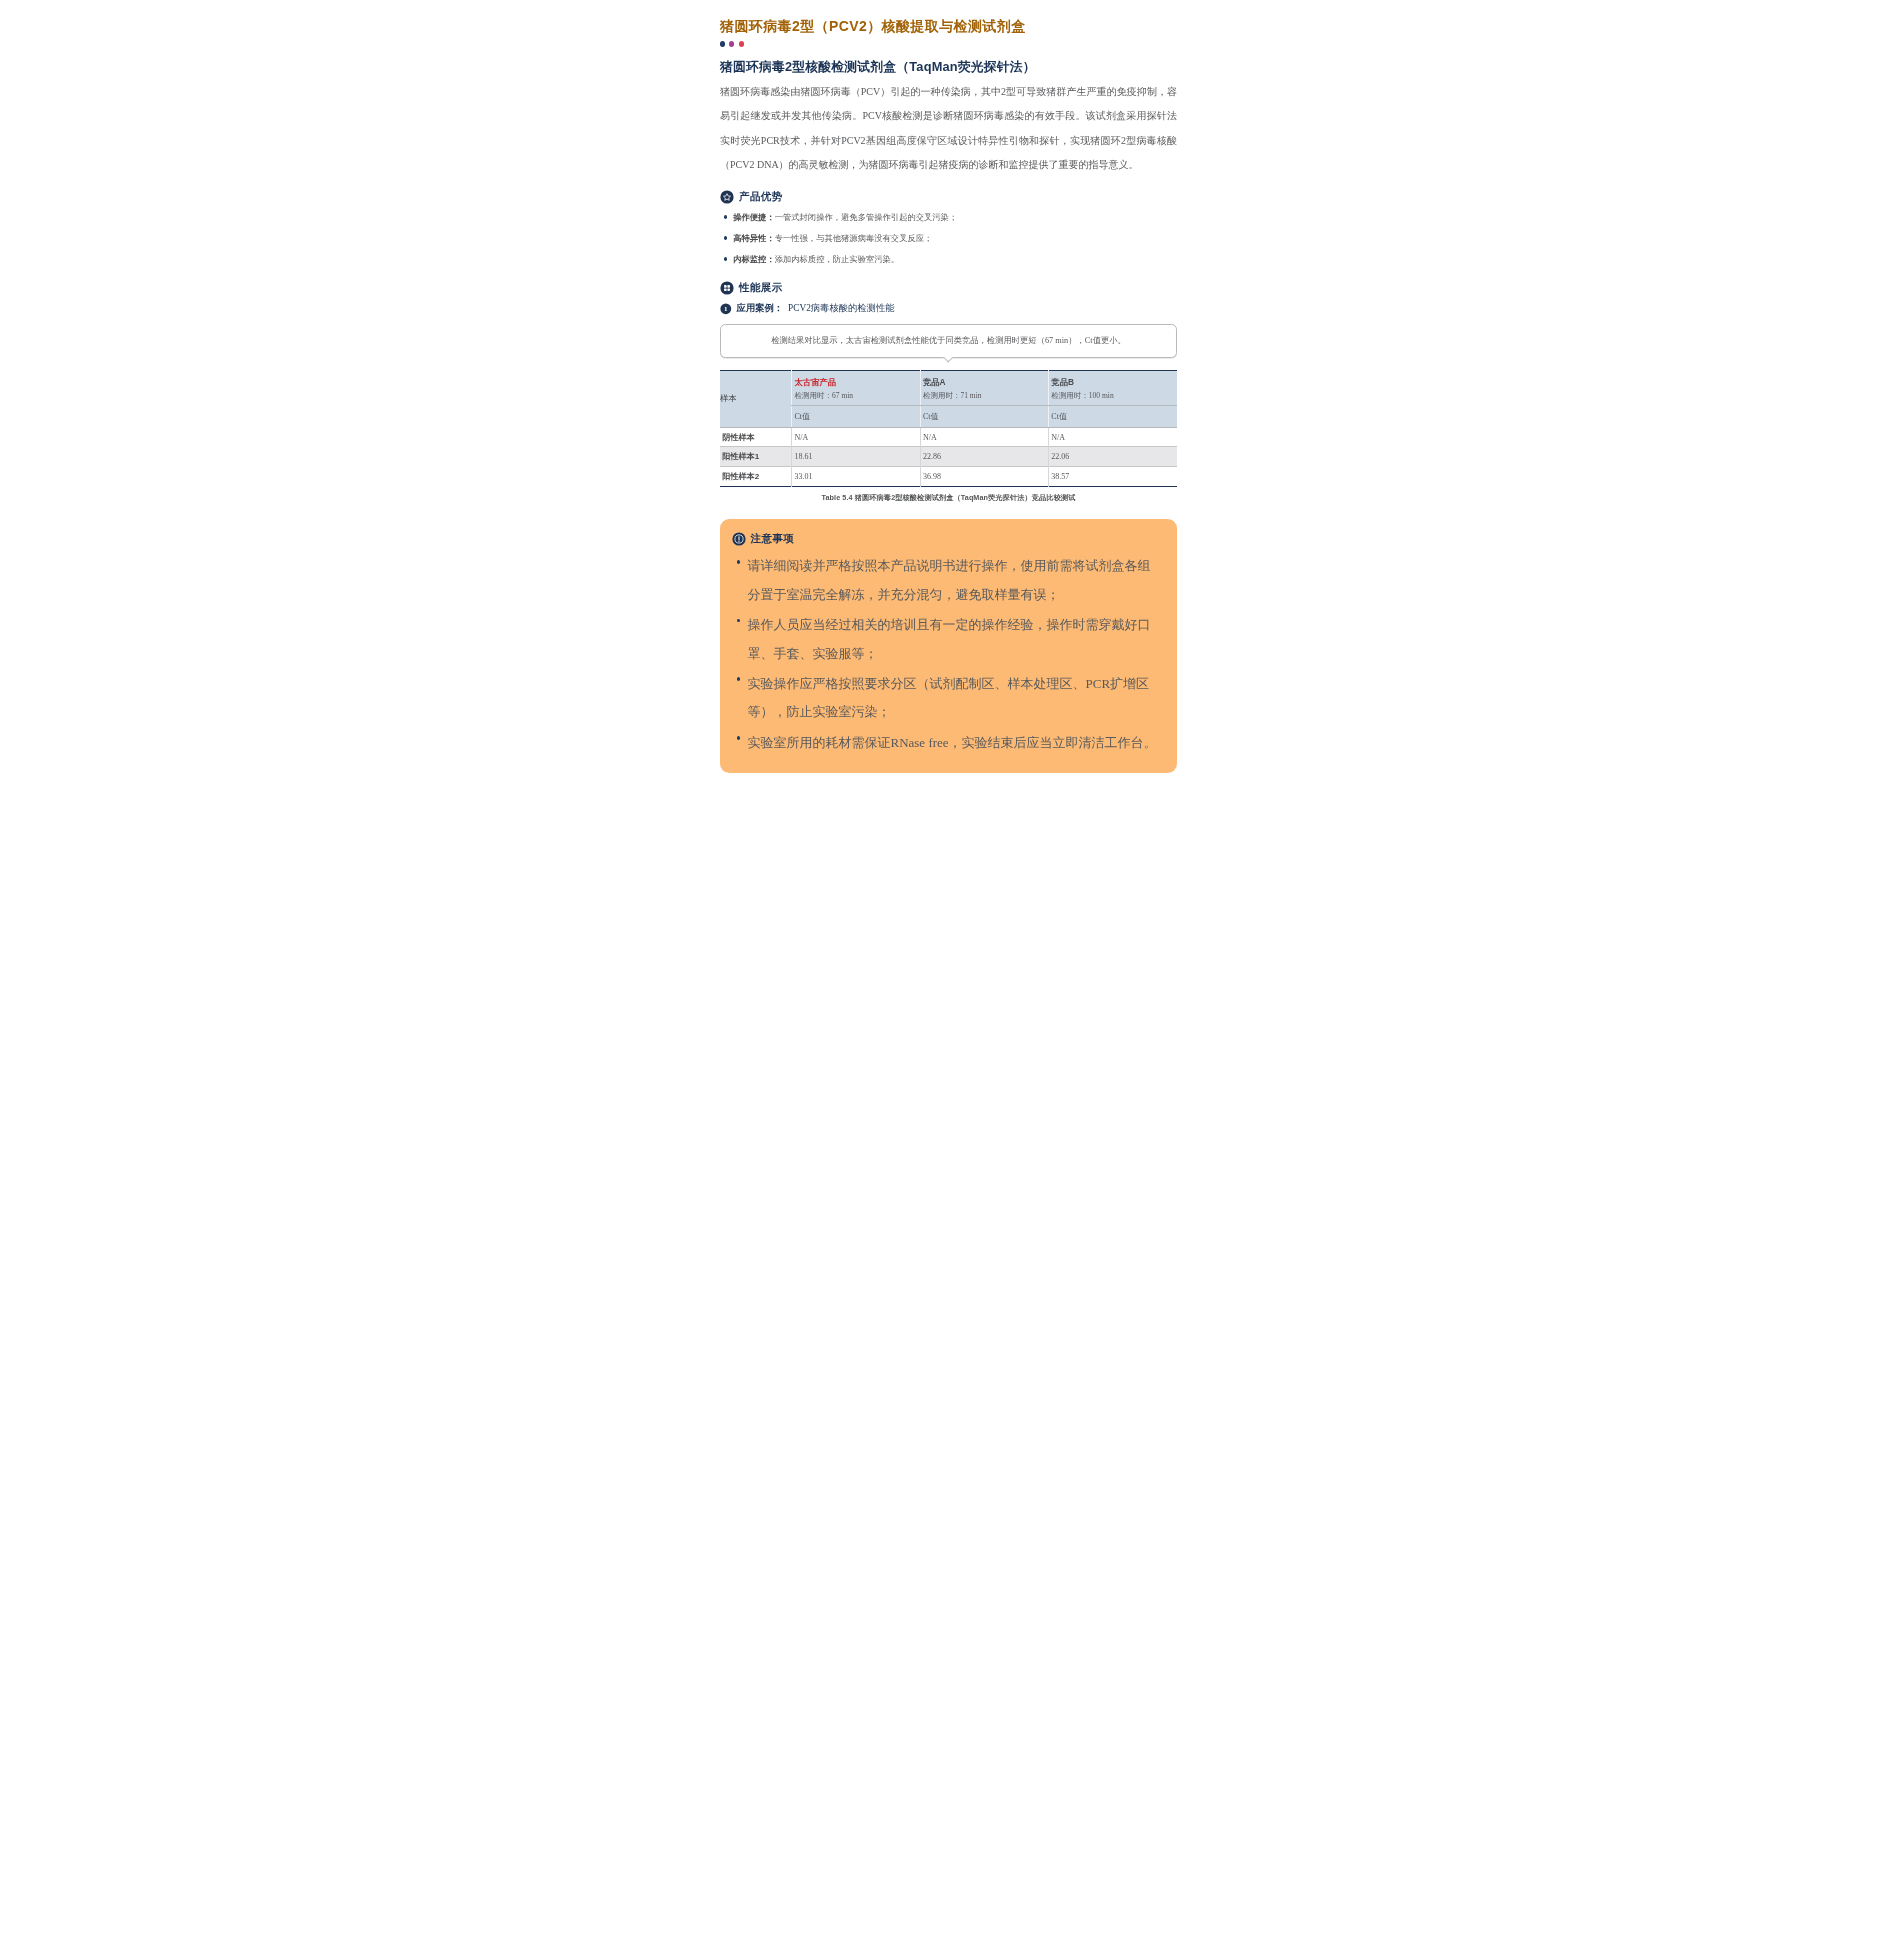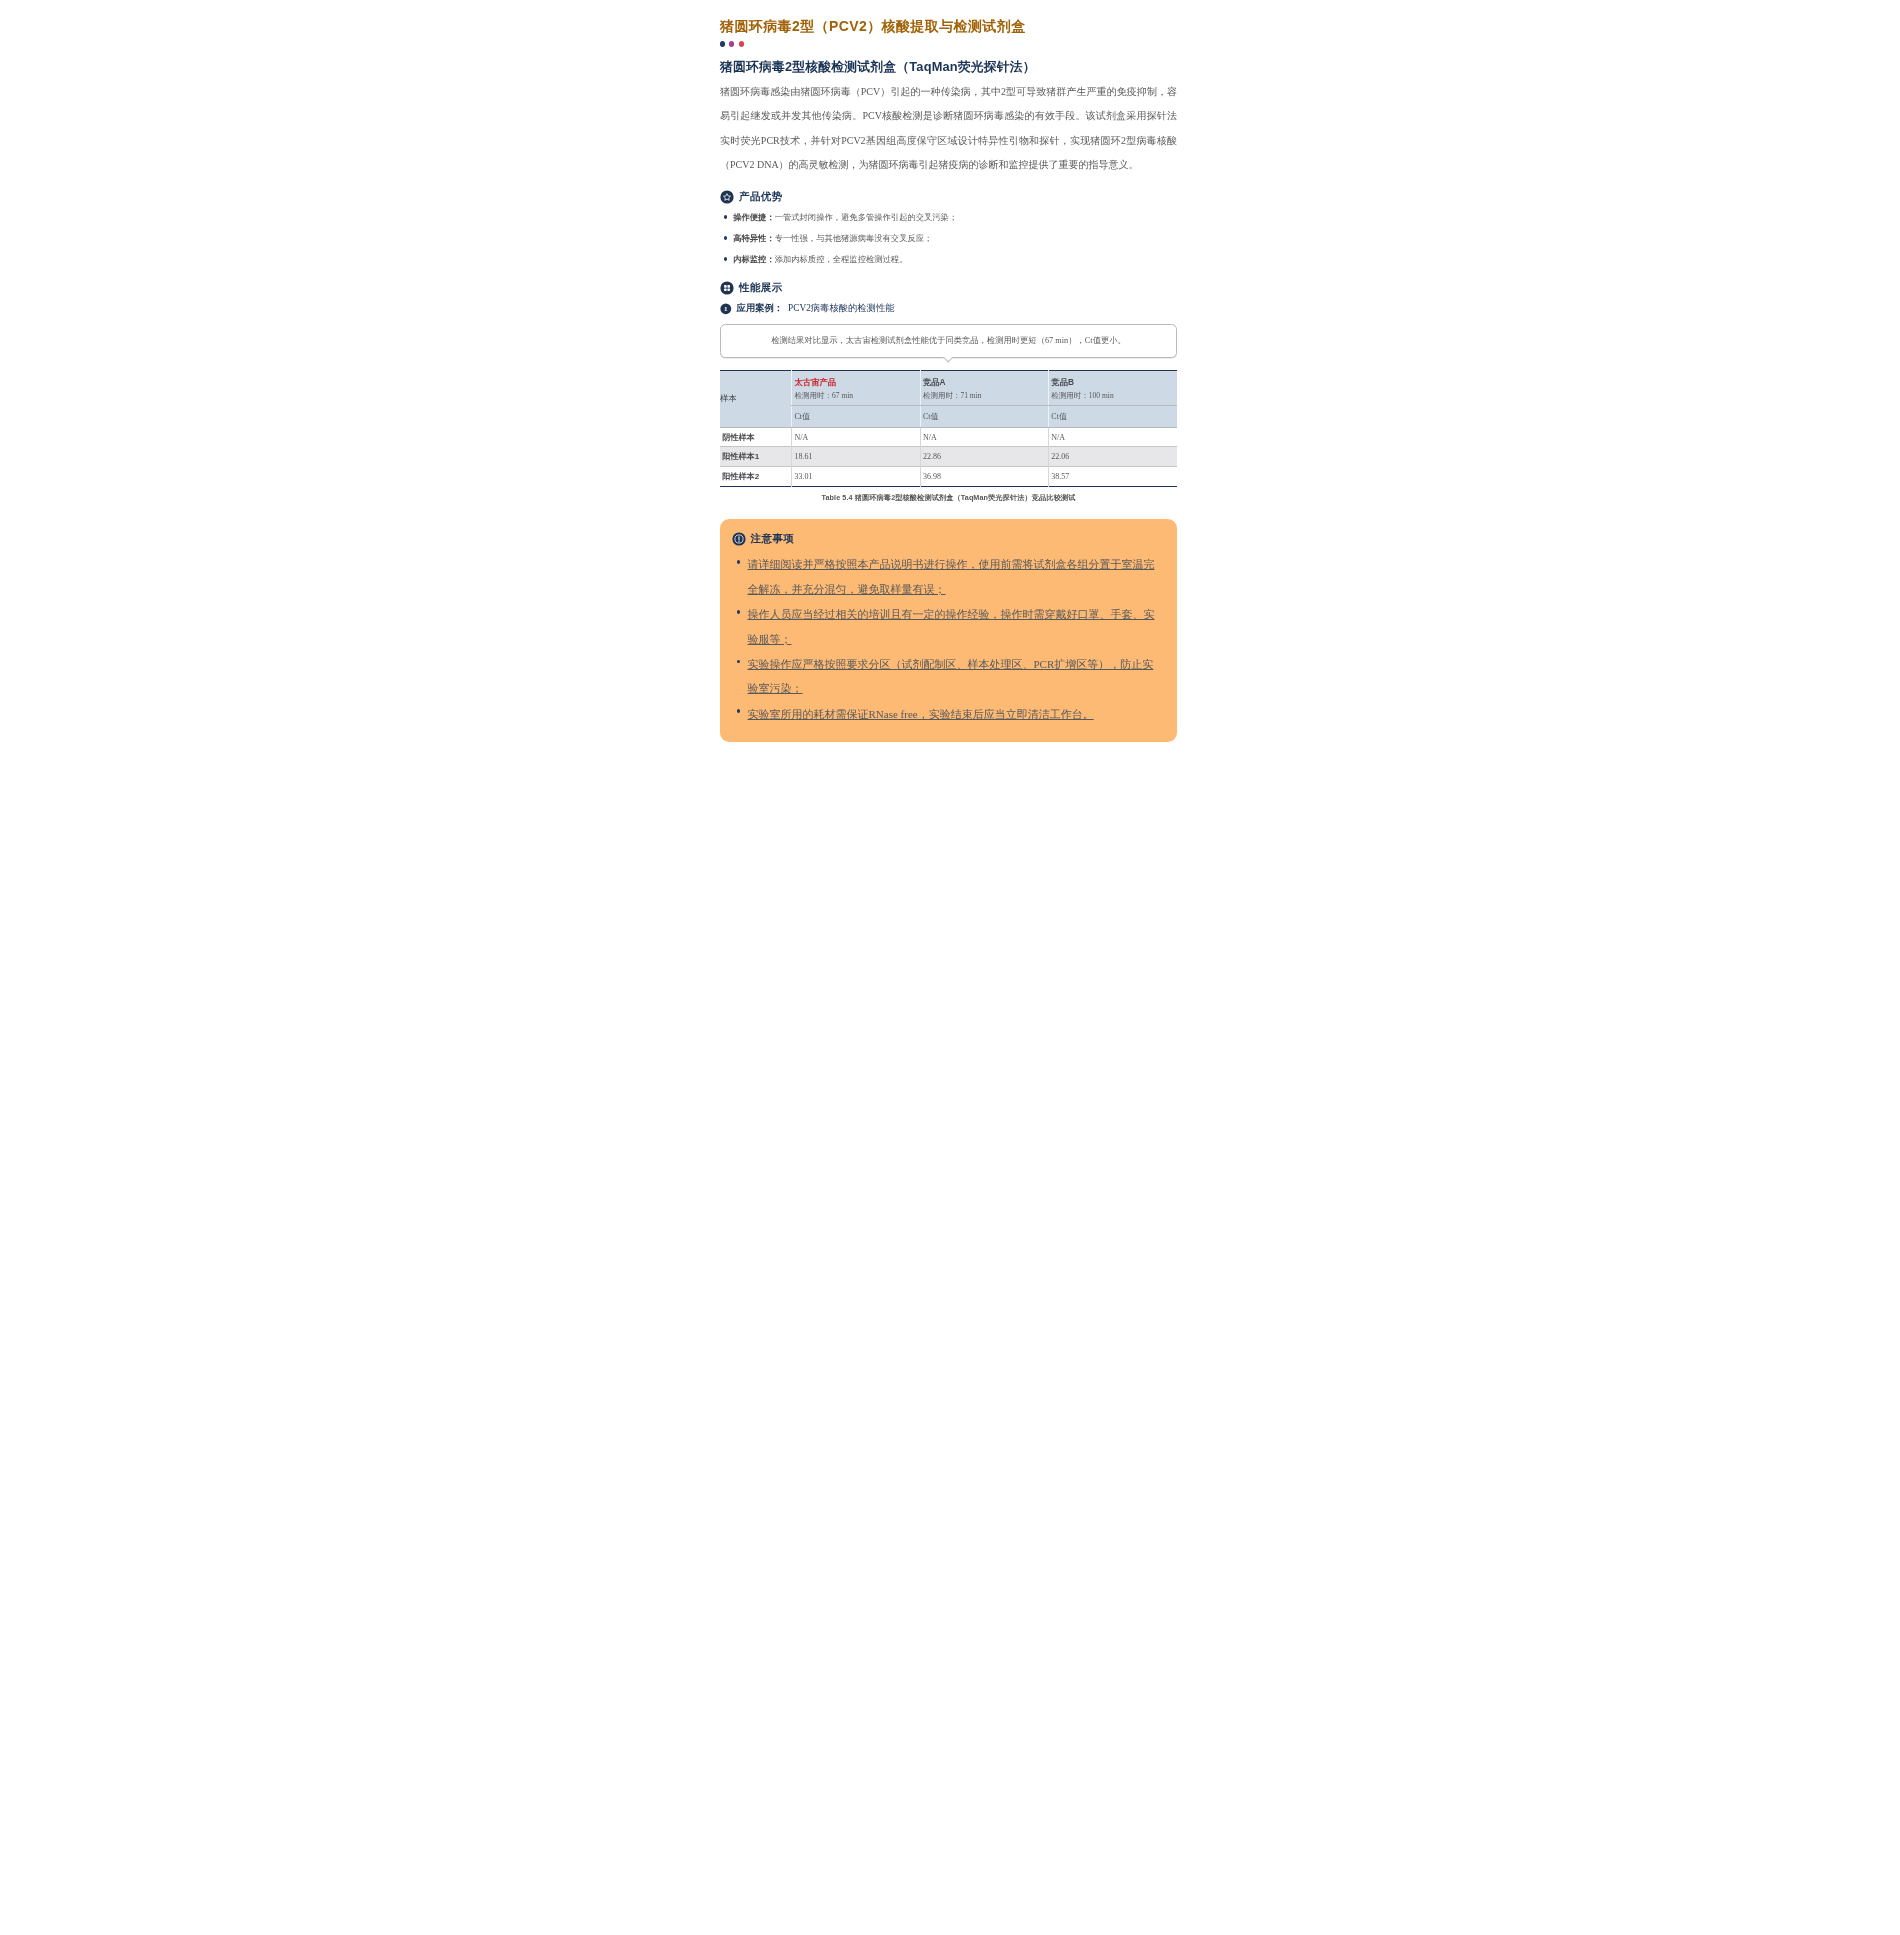--- a/index.html
+++ b/index.html
@@ -70,22 +70,22 @@
   tr.data { border-bottom:0.6px solid #c6c6c8; }
   tr.data:last-child { border-bottom:none; }
   tr.alt { background:#e7e7e9; }
   .caption { margin-top:6.2px; text-align:center; font-family:"Liberation Sans", sans-serif;
              font-weight:bold; font-size:7.2px; color:#545557; letter-spacing:0.1px; }
 
   
   .notes { margin-top:16px; background:#fdba74; border-radius:9.3px; padding:11.6px 16.3px 14.7px 11.6px; }
   .notes .sec-head { margin-top:1.5px; }
   .nlist { margin-top:6.2px; }
-  .nitem { display:flex; align-items:flex-start; font-size:11px; line-height:2.2;
-           color:#58595b; margin:1.5px 0;text-decoration:underline; }
+  .nitem { display:flex; align-items:flex-start; font-size:13px; line-height:2.2;
+           color:#58595b; margin:1.5px 0; }
   .nitem .bdot { margin:7.4px 7px 0 5.4px; }
 </style>
 </head>
 <body>
 
 <div class="page">
 
   <div class="h1">猪圆环病毒2型（PCV2）核酸提取与检测试剂盒</div>
 
   <div class="dots">
@@ -110,21 +110,21 @@
     <div class="bitem">
       <span class="bdot"></span>
       <span><span class="blabel">操作便捷：</span><span class="btext">一管式封闭操作，避免多管操作引起的交叉污染；</span></span>
     </div>
     <div class="bitem">
       <span class="bdot"></span>
       <span><span class="blabel">高特异性：</span><span class="btext">专一性强，与其他猪源病毒没有交叉反应；</span></span>
     </div>
     <div class="bitem">
       <span class="bdot"></span>
-      <span><span class="blabel">内标监控：</span><span class="btext">添加内标质控，全程监控检测过程。</span></span>
+      <span><span class="blabel">内标监控：</span><span class="btext">添加内标质控，防止实验室污染。</span></span>
     </div>
   </div>
 
   <div class="sec-head">
     <svg class="sec-icon" viewBox="0 0 36 36">
       <circle cx="18" cy="18" r="17" fill="#1f3352"></circle>
       <rect x="10.5" y="10.5" width="6.6" height="6.6" rx="1.6" fill="#ffffff"></rect>
       <rect x="19" y="10.5" width="6.6" height="6.6" rx="1.6" fill="#ffffff"></rect>
       <rect x="10.5" y="19" width="6.6" height="6.6" rx="1.6" fill="#ffffff"></rect>
       <rect x="19" y="19" width="6.6" height="6.6" rx="1.6" fill="#ffffff"></rect>

